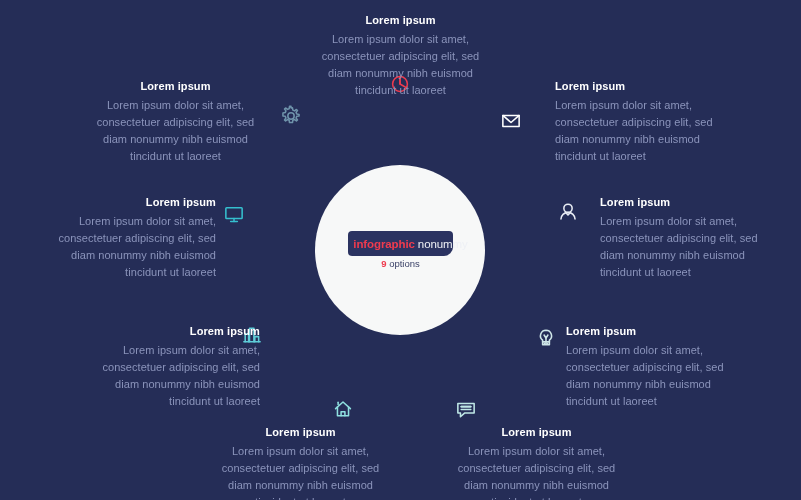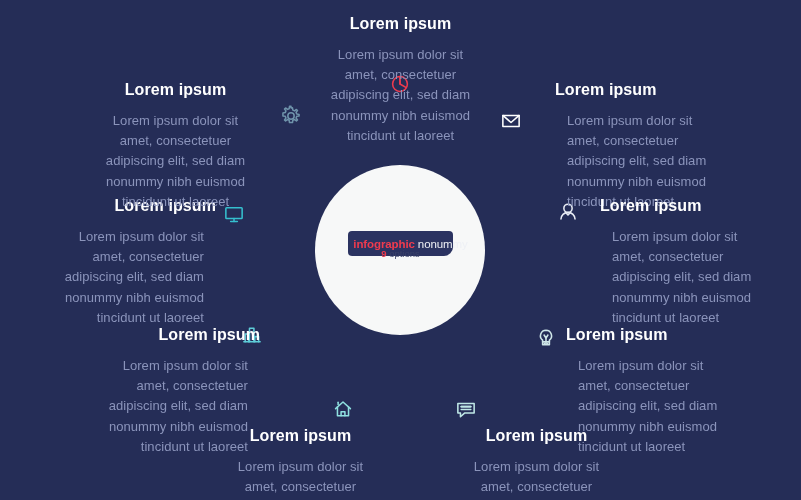--- a/index.html
+++ b/index.html
@@ -10,45 +10,45 @@
     overflow:hidden;
     position:relative;
   }
   #stage{position:absolute;inset:0;width:801px;height:500px;}
 
   .svg-layer{position:absolute;left:0;top:0;width:801px;height:500px;}
 
   
   .block{position:absolute;width:175px;}
   .block .ttl{
-    font-size:16px;font-weight:bold;color:#ffffff;
+    font-size:11px;font-weight:bold;color:#ffffff;
     letter-spacing:.1px;margin:0 0 4px 0;line-height:1.2;
   }
   .block .body{
-    font-size:13px;color:#8b94bb;line-height:1.55;margin:12px;
+    font-size:11px;color:#8b94bb;line-height:1.55;margin:0;
     letter-spacing:.05px;
   }
   .align-c{text-align:center;}
   .align-l{text-align:left;}
   .align-r{text-align:right;}
 
   
   .badge{
     position:absolute;
     left:348px;top:231px;
     width:105px;height:25px;
     background:#2b3361;
     border-radius:4px 4px 9px 4px;
     display:flex;align-items:center;justify-content:center;
     box-sizing:border-box;
   }
   .badge .w1{color:#ef3b4e;font-size:11.5px;font-weight:bold;letter-spacing:-.1px;}
   .badge .w2{color:#eef0f5;font-size:11.5px;font-weight:normal;letter-spacing:-.1px;margin-left:3px;}
   .opts{
-    position:absolute;left:348px;top:248px;width:105px;
+    position:absolute;left:348px;top:258px;width:105px;
     text-align:center;font-size:9.5px;color:#3b4268;
   }
   .opts .num{color:#ef3b4e;font-weight:bold;}
 </style>
 </head>
 <body>
 
 <div id="stage">
 
   <svg class="svg-layer" viewBox="0 0 801 500">

